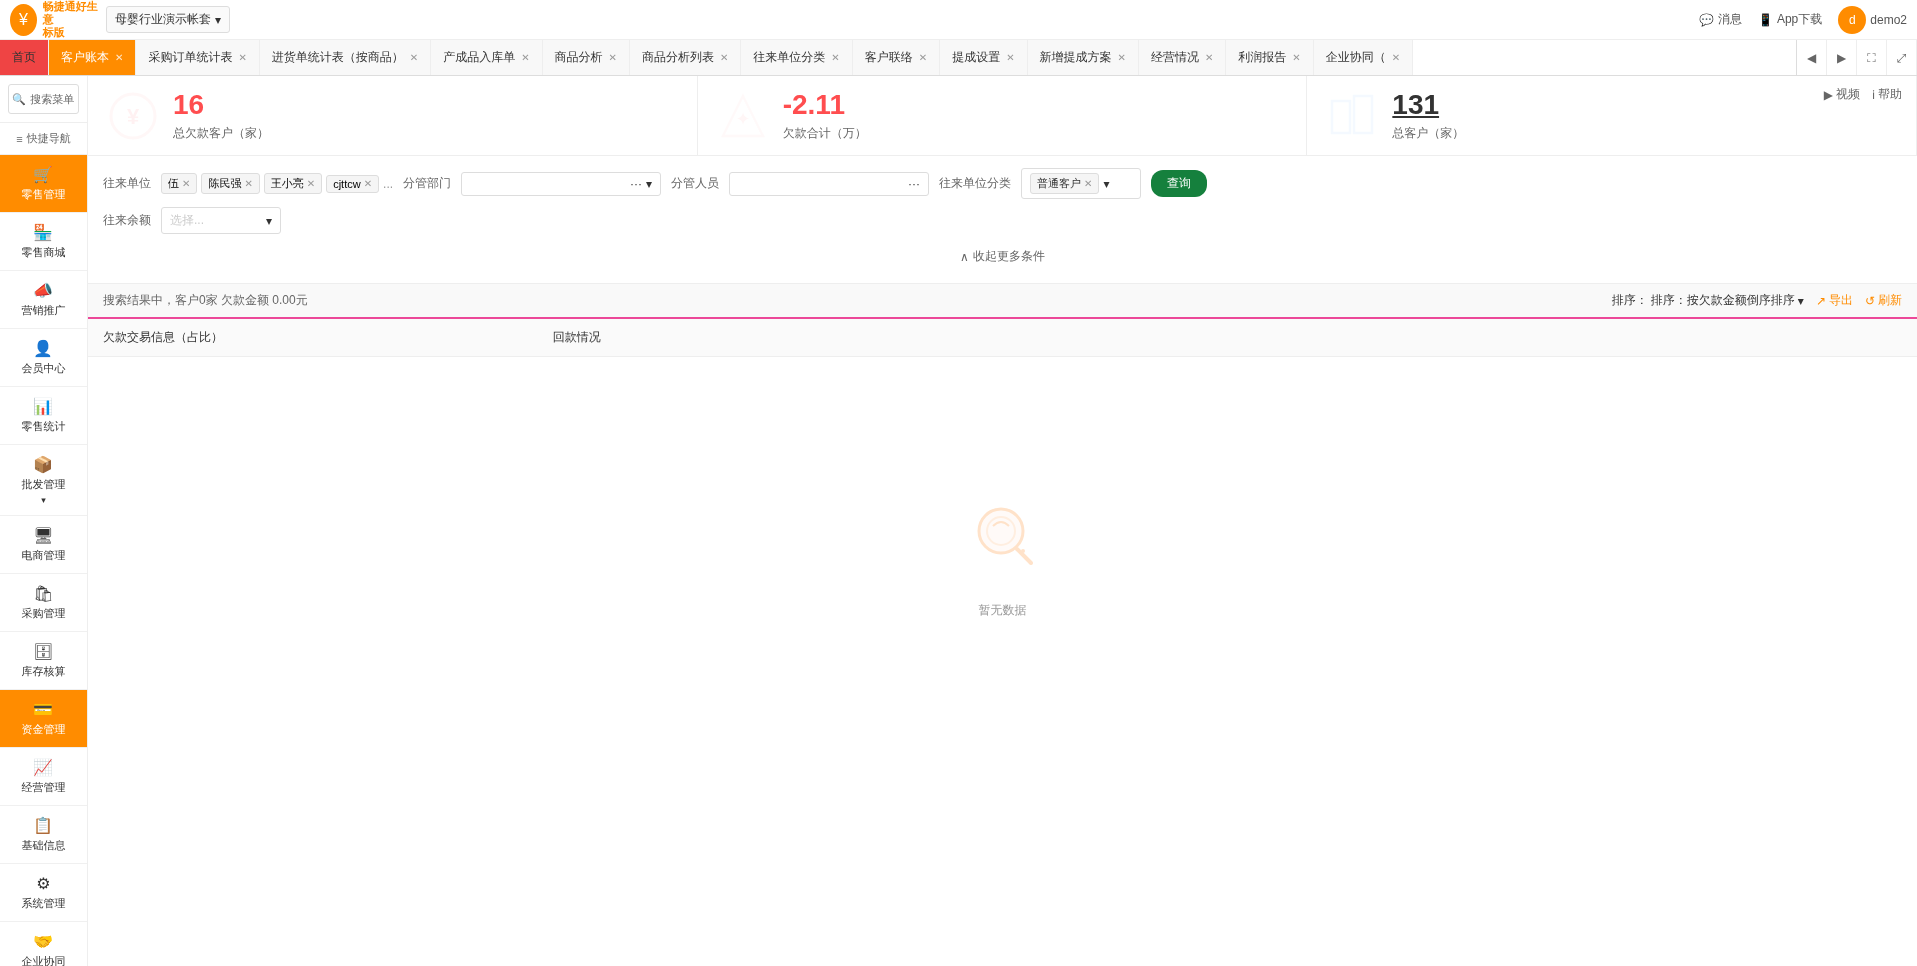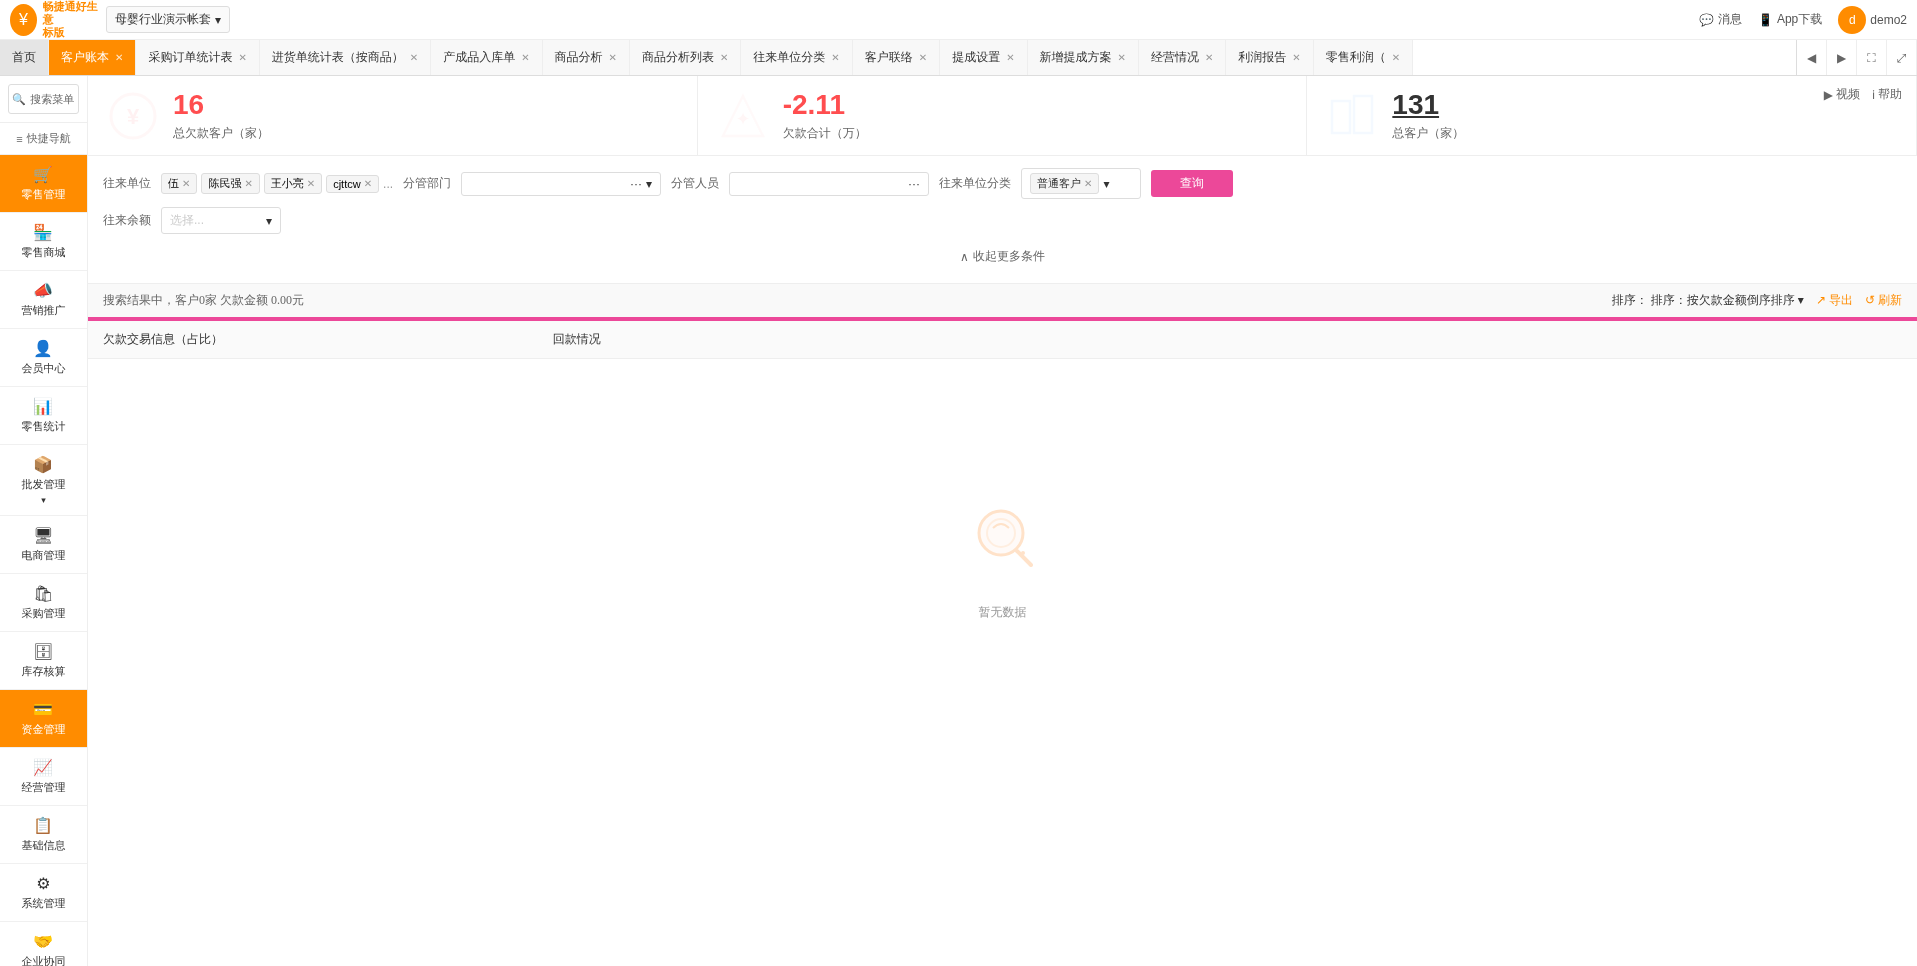--- a/index.html
+++ b/index.html
@@ -38,21 +38,21 @@
       align-items: center;
       border-bottom: 1px solid #ddd;
       overflow: hidden;
     }
     .nav-tab {
       height: 36px; padding: 0 12px; display: flex; align-items: center; gap: 4px;
       cursor: pointer; font-size: 12px; color: #333; border-right: 1px solid #eee;
       white-space: nowrap; flex-shrink: 0; background: #f8f8f8;
     }
     .nav-tab.active { background: #ff8c00; color: #fff; }
-    .nav-tab.home { background: #e5e5e5; }
+    .nav-tab.home { background: #ef4444; }
     .nav-tab .close-btn { color: #999; font-size: 10px; margin-left: 2px; cursor: pointer; }
     .nav-tab.active .close-btn { color: rgba(255,255,255,0.8); }
     .nav-tab-actions { display: flex; align-items: center; margin-left: auto; border-left: 1px solid #ddd; height: 100%; }
     .nav-tab-action { width: 30px; height: 36px; display: flex; align-items: center; justify-content: center; cursor: pointer; color: #666; border-right: 1px solid #eee; }
 
     
     .main-layout { display: flex; height: calc(966px - 76px); }
 
     
     .sidebar {
@@ -116,32 +116,32 @@
     }
     .filter-tag .tag-close { color: #999; cursor: pointer; font-size: 10px; }
     .filter-more { color: #999; cursor: pointer; font-size: 12px; }
     .filter-select {
       display: flex; align-items: center; border: 1px solid #ddd; border-radius: 3px;
       padding: 4px 8px; gap: 4px; cursor: pointer; font-size: 12px; color: #333;
       min-width: 120px; background: #fff;
     }
     .filter-select-wide { min-width: 200px; }
     .search-btn {
-      background: #ec4899; color: #fff; border: none; border-radius: 3px;
-      padding: 5px 29px; cursor: pointer; font-size: 12px;
+      background: #15803d; color: #fff; border: none; border-radius: 12px;
+      padding: 5px 16px; cursor: pointer; font-size: 12px;
     }
     .collapse-btn {
       display: flex; align-items: center; justify-content: center; gap: 4px;
       color: #666; cursor: pointer; font-size: 12px; padding: 6px 0;
     }
 
     
     .result-bar {
       background: #f9f9f9; padding: 8px 15px; display: flex; align-items: center;
-      justify-content: space-between; border-bottom: 4px solid #ec4899; font-family: Liberation Serif, serif;
+      justify-content: space-between; border-bottom: 2px solid #ec4899;
     }
     .result-info { color: #666; font-size: 12px; }
     .result-actions { display: flex; align-items: center; gap: 12px; }
     .result-action { color: #666; font-size: 12px; cursor: pointer; display: flex; align-items: center; gap: 3px; }
     .result-action.orange { color: #ff8c00; }
     .sort-select {
       display: flex; align-items: center; gap: 3px; font-size: 12px; color: #333; cursor: pointer;
     }
 
     
@@ -235,21 +235,21 @@
   </div>
   <div class="nav-tab">
     <span>经营情况</span>
     <span class="close-btn">✕</span>
   </div>
   <div class="nav-tab">
     <span>利润报告</span>
     <span class="close-btn">✕</span>
   </div>
   <div class="nav-tab">
-    <span>零售利润（</span>
+    <span>企业协同（</span>
     <span class="close-btn">✕</span>
   </div>
   <div class="nav-tab-actions">
     <div class="nav-tab-action">◀</div>
     <div class="nav-tab-action">▶</div>
     <div class="nav-tab-action">⛶</div>
     <div class="nav-tab-action">⤢</div>
   </div>
 </div>
 

